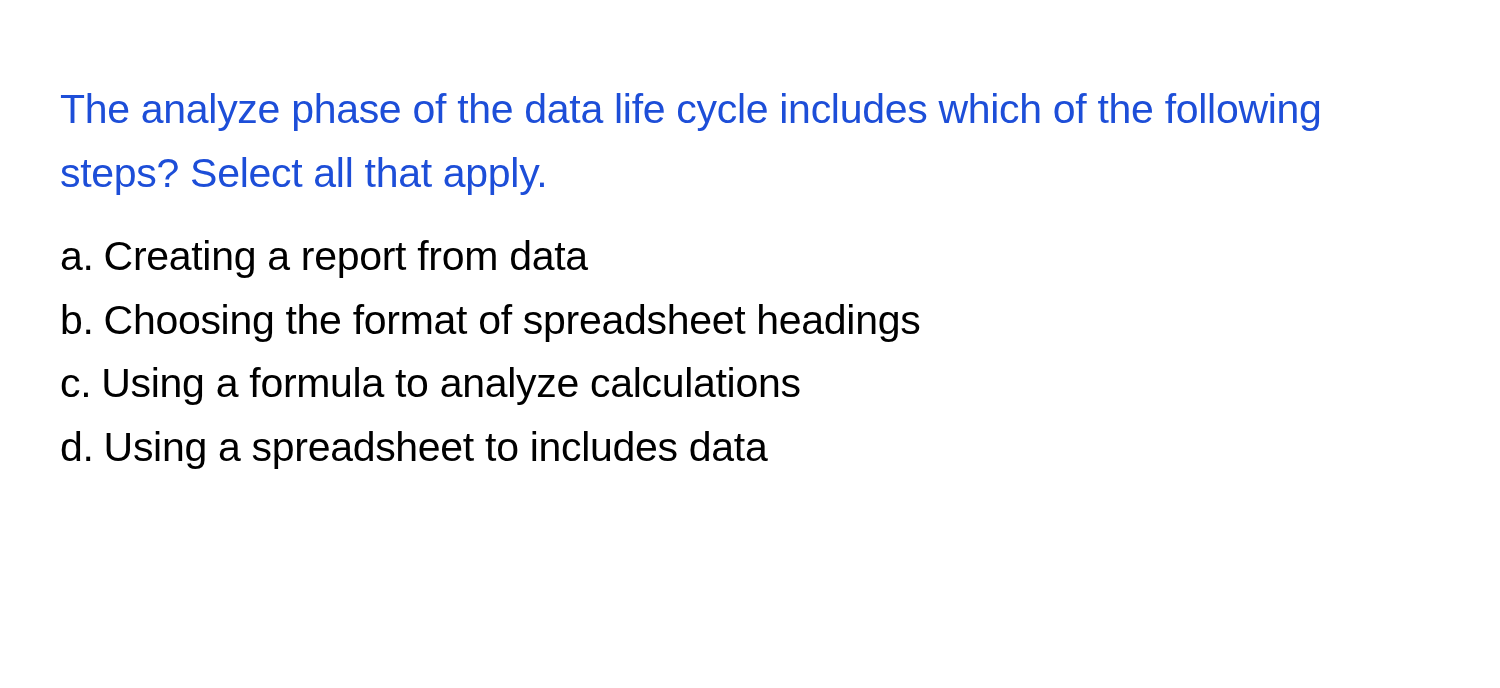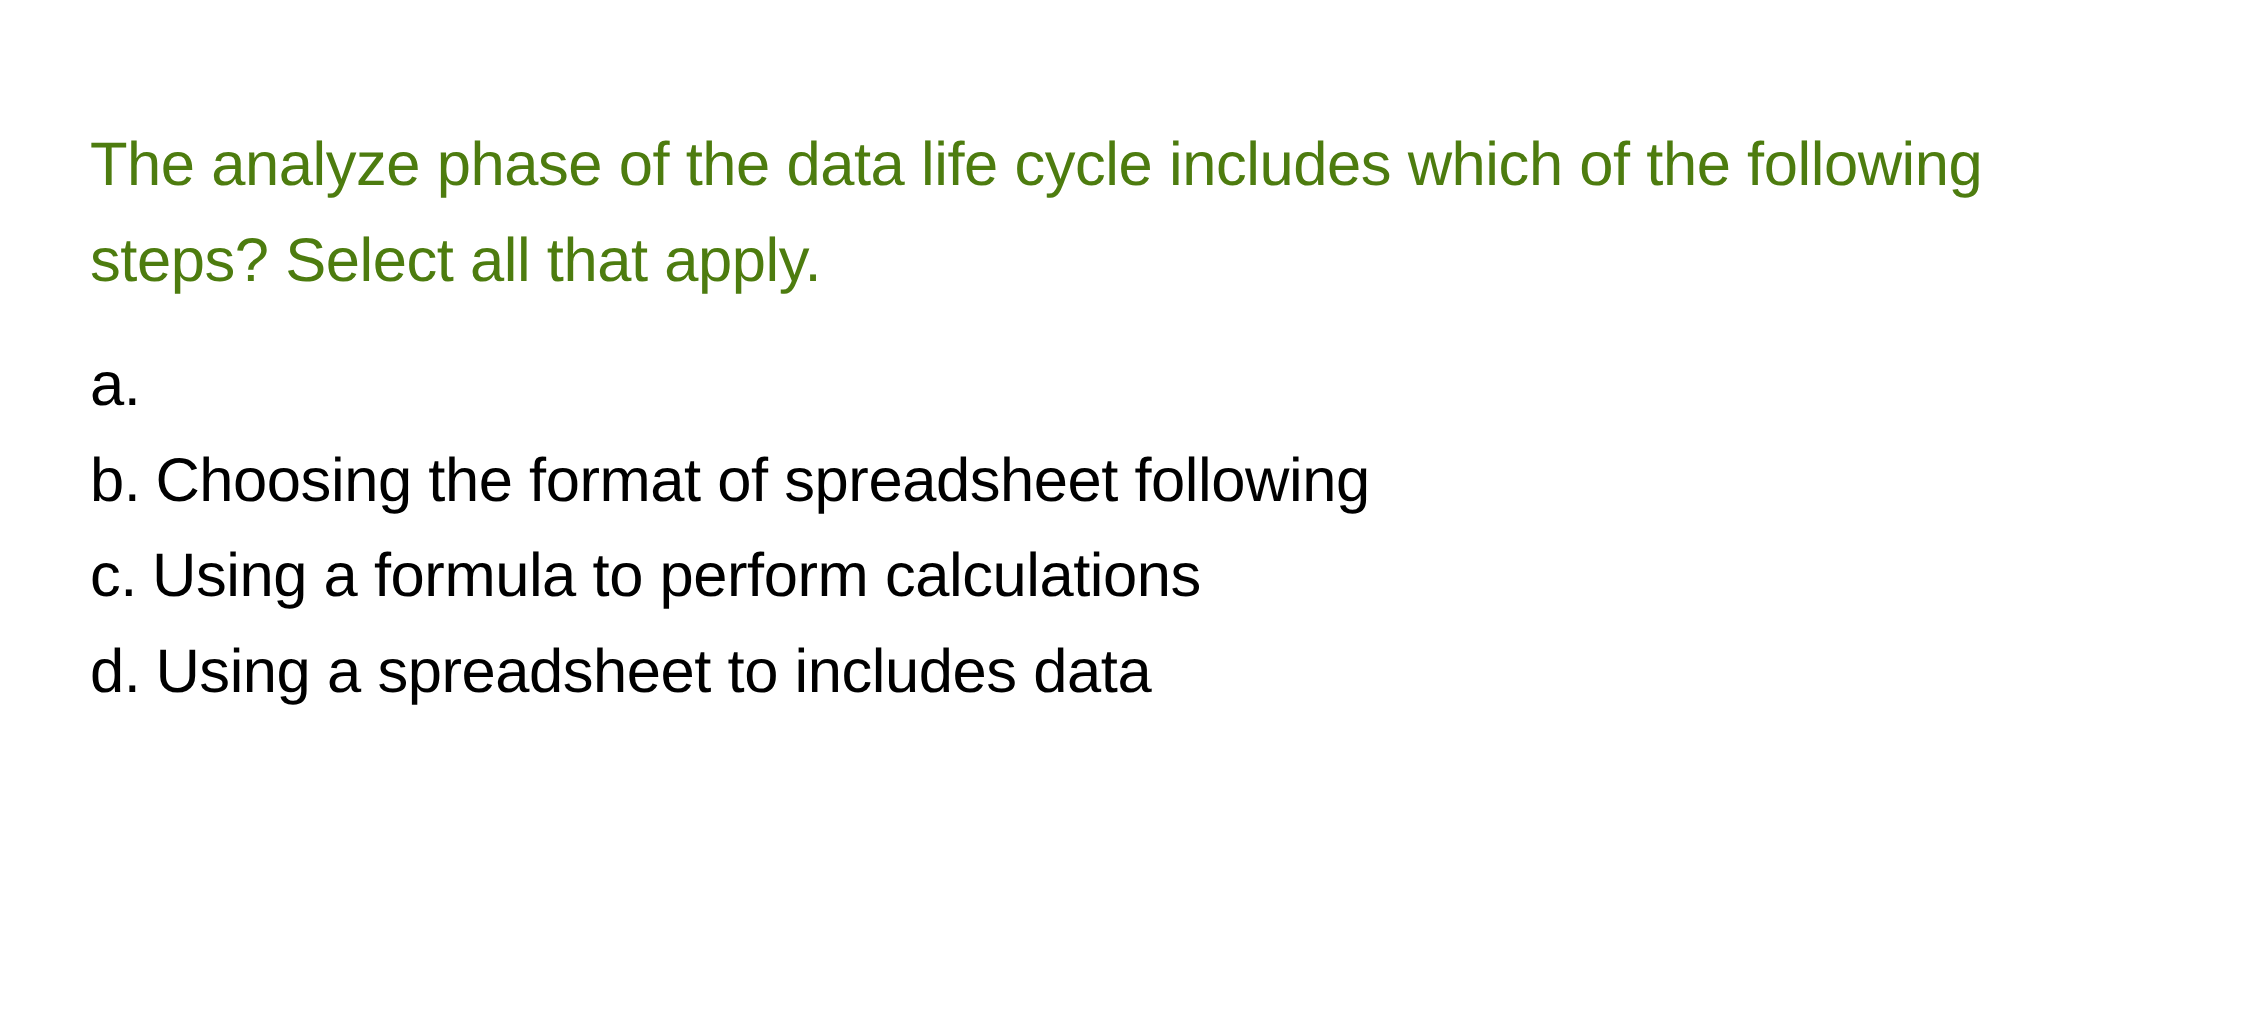--- a/index.html
+++ b/index.html
@@ -10,21 +10,21 @@
     body {
       width: 1500px;
       height: 688px;
       background: #ffffff;
       font-family: -apple-system, BlinkMacSystemFont, "Segoe UI", Helvetica, Arial, sans-serif;
       padding: 78px 60px;
     }
     .question-text {
       font-size: 41px;
       line-height: 1.55;
-      color: #4d7c0f;
+      color: #1d4ed8;
       letter-spacing: -0.3px;
       margin-bottom: 20px;
     }
     .option {
       font-size: 41px;
       line-height: 1.55;
       color: #000000;
       letter-spacing: -0.3px;
       display: flex;
     }
@@ -33,28 +33,29 @@
       white-space: nowrap;
     }
   </style>
 </head>
 <body>
 
 <div class="question-text">The analyze phase of the data life cycle includes which of the following steps? Select all that apply.</div>
 
 <div class="option">
   <span class="option-letter">a.</span>
+  <span>Creating a report from data</span>
 </div>
 
 <div class="option">
   <span class="option-letter">b.</span>
-  <span>Choosing the format of spreadsheet following</span>
+  <span>Choosing the format of spreadsheet headings</span>
 </div>
 
 <div class="option">
   <span class="option-letter">c.</span>
-  <span>Using a formula to perform calculations</span>
+  <span>Using a formula to analyze calculations</span>
 </div>
 
 <div class="option">
   <span class="option-letter">d.</span>
   <span>Using a spreadsheet to includes data</span>
 </div>
 
 </body></html>

